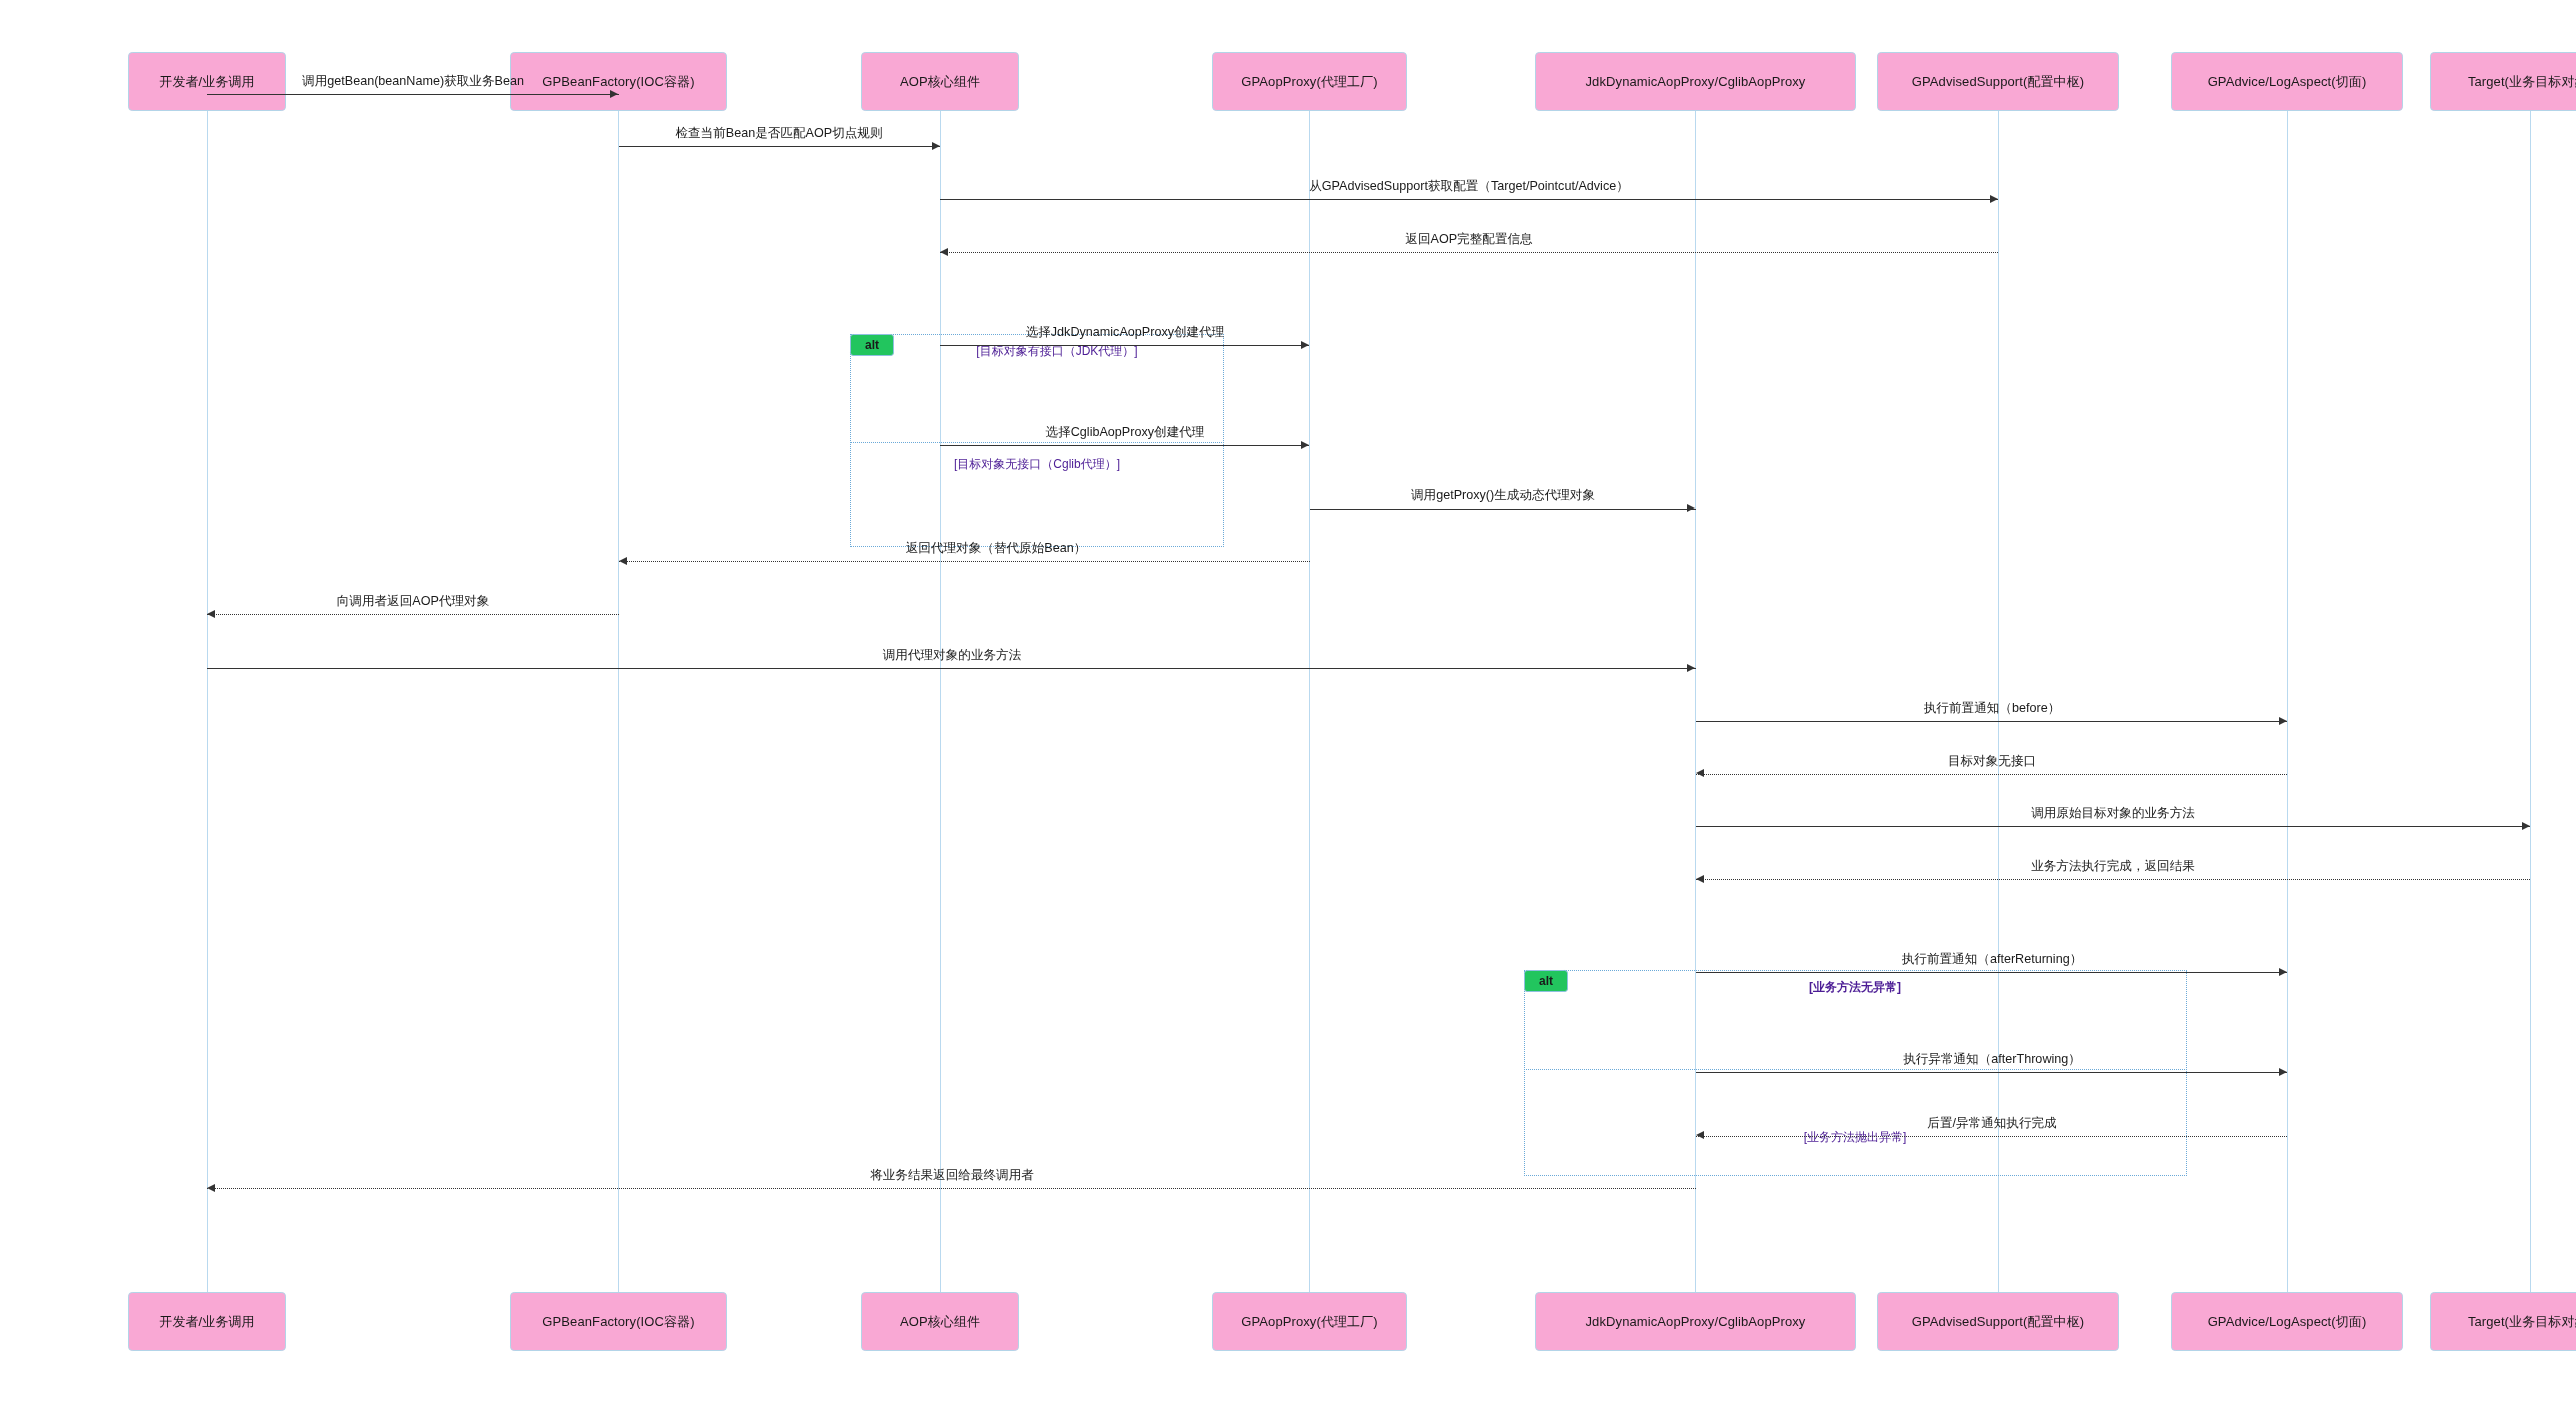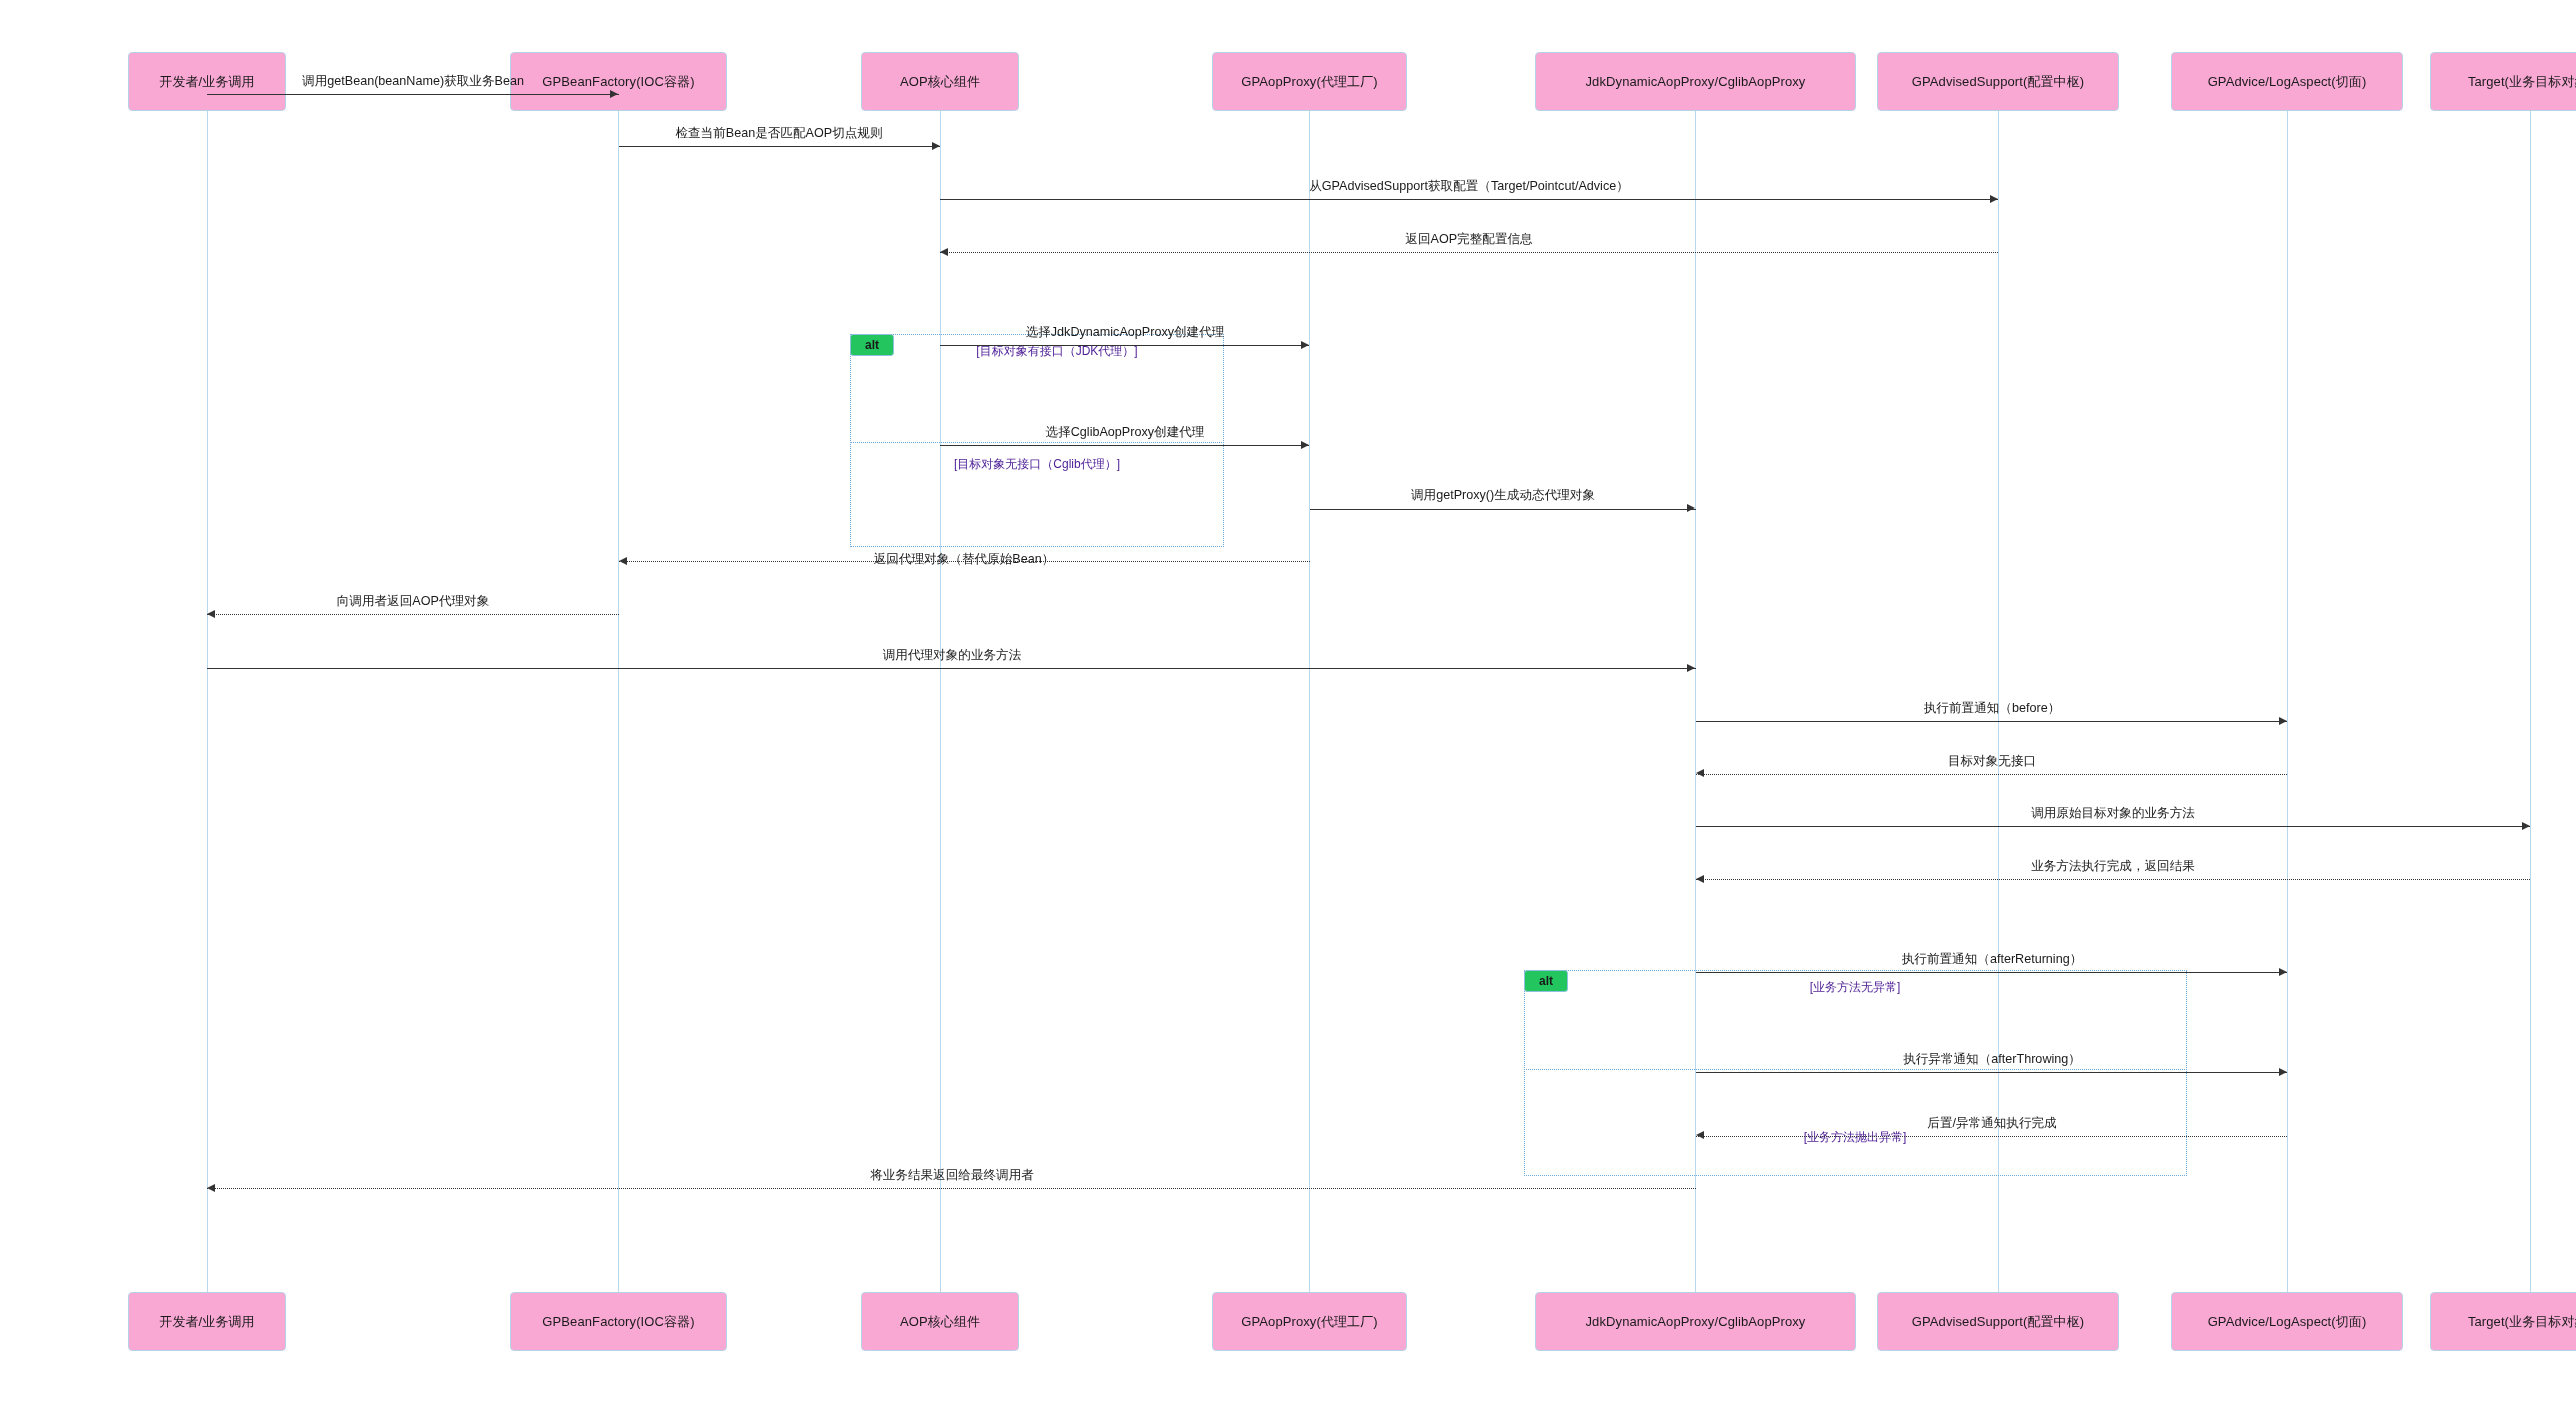--- a/index.html
+++ b/index.html
@@ -156,21 +156,21 @@
       <span>Target(业务目标对象)</span>
     </div>
     <div class="frag" style="left: 850px; top: 334px; width: 374px; height: 213px;"></div>
     <div class="frag-tab" style="left: 850px; top: 334px; width: 44px; height: 22px;">alt</div>
     <div class="frag-sep" style="left: 850px; top: 442px; width: 374px;"></div>
     <div class="frag-cond" style="left: 1057px; top: 343px;">[目标对象有接口（JDK代理）]</div>
     <div class="frag-cond" style="left: 1037px; top: 456px;">[目标对象无接口（Cglib代理）]</div>
     <div class="frag" style="left: 1524px; top: 970px; width: 663px; height: 206px;"></div>
     <div class="frag-tab" style="left: 1524px; top: 970px; width: 44px; height: 22px;">alt</div>
     <div class="frag-sep" style="left: 1524px; top: 1069px; width: 663px;"></div>
-    <div class="frag-cond" style="left: 1855px; top: 979px;">[业务方法无异常]</div>
+    <div class="frag-cond" style="left: 1855px; top: 979px; font-weight: bold;">[业务方法无异常]</div>
     <div class="frag-cond" style="left: 1855px; top: 1081px; margin-top: 48px;">[业务方法抛出异常]</div>
     <div class="msg-line" style="left: 207px; top: 94px; width: 412px;"></div>
     <div class="arrow-head right" style="top: 90px; left: 610px;"></div>
     <div class="msg-label" style="left: 413px; top: 73px;">调用getBean(beanName)获取业务Bean</div>
     <div class="msg-line" style="left: 619px; top: 146px; width: 321px;"></div>
     <div class="arrow-head right" style="top: 142px; left: 932px;"></div>
     <div class="msg-label" style="left: 779px; top: 125px; text-align: center;">检查当前Bean是否匹配AOP切点规则</div>
     <div class="msg-line" style="left: 940px; top: 199px; width: 1058px;"></div>
     <div class="arrow-head right" style="top: 195px; left: 1990px;"></div>
     <div class="msg-label" style="left: 1469px; top: 178px;">从GPAdvisedSupport获取配置（Target/Pointcut/Advice）</div>
@@ -181,21 +181,21 @@
     <div class="arrow-head right" style="top: 341px; left: 1301px;"></div>
     <div class="msg-label" style="left: 1125px; top: 324px;">选择JdkDynamicAopProxy创建代理</div>
     <div class="msg-line" style="left: 940px; top: 445px; width: 369px;"></div>
     <div class="arrow-head right" style="top: 441px; left: 1301px;"></div>
     <div class="msg-label" style="left: 1125px; top: 424px;">选择CglibAopProxy创建代理</div>
     <div class="msg-line" style="left: 1310px; top: 509px; width: 386px;"></div>
     <div class="arrow-head right" style="top: 504px; left: 1687px;"></div>
     <div class="msg-label" style="left: 1503px; top: 487px;">调用getProxy()生成动态代理对象</div>
     <div class="msg-line dashed" style="left: 619px; top: 561px; width: 691px;"></div>
     <div class="arrow-head left" style="top: 557px; left: 619px;"></div>
-    <div class="msg-label" style="left: 964px; top: 540px; margin-top: 11px;">返回代理对象（替代原始Bean）</div>
+    <div class="msg-label" style="left: 996px; top: 540px;">返回代理对象（替代原始Bean）</div>
     <div class="msg-line dashed" style="left: 207px; top: 614px; width: 412px;"></div>
     <div class="arrow-head left" style="top: 610px; left: 207px;"></div>
     <div class="msg-label" style="left: 413px; top: 593px;">向调用者返回AOP代理对象</div>
     <div class="msg-line" style="left: 207px; top: 668px; width: 1489px;"></div>
     <div class="arrow-head right" style="top: 664px; left: 1687px;"></div>
     <div class="msg-label" style="left: 952px; top: 647px;">调用代理对象的业务方法</div>
     <div class="msg-line" style="left: 1696px; top: 721px; width: 591px;"></div>
     <div class="arrow-head right" style="top: 717px; left: 2279px;"></div>
     <div class="msg-label" style="left: 1992px; top: 700px;">执行前置通知（before）</div>
     <div class="msg-line dashed" style="left: 1696px; top: 774px; width: 591px;"></div>

